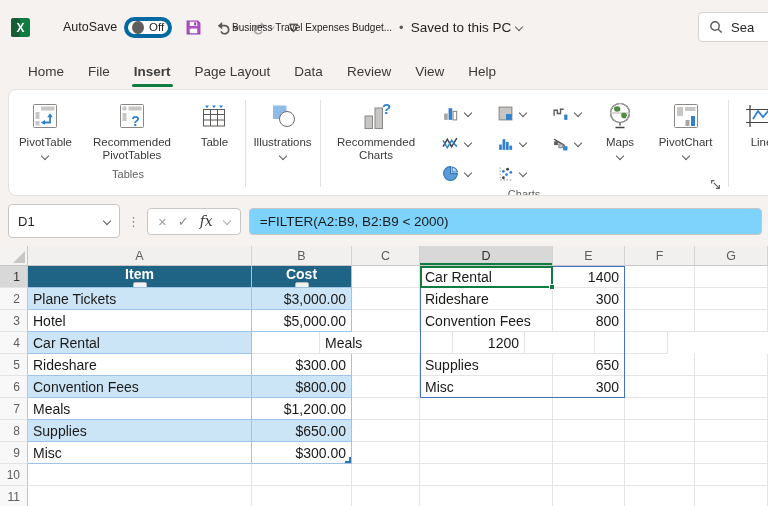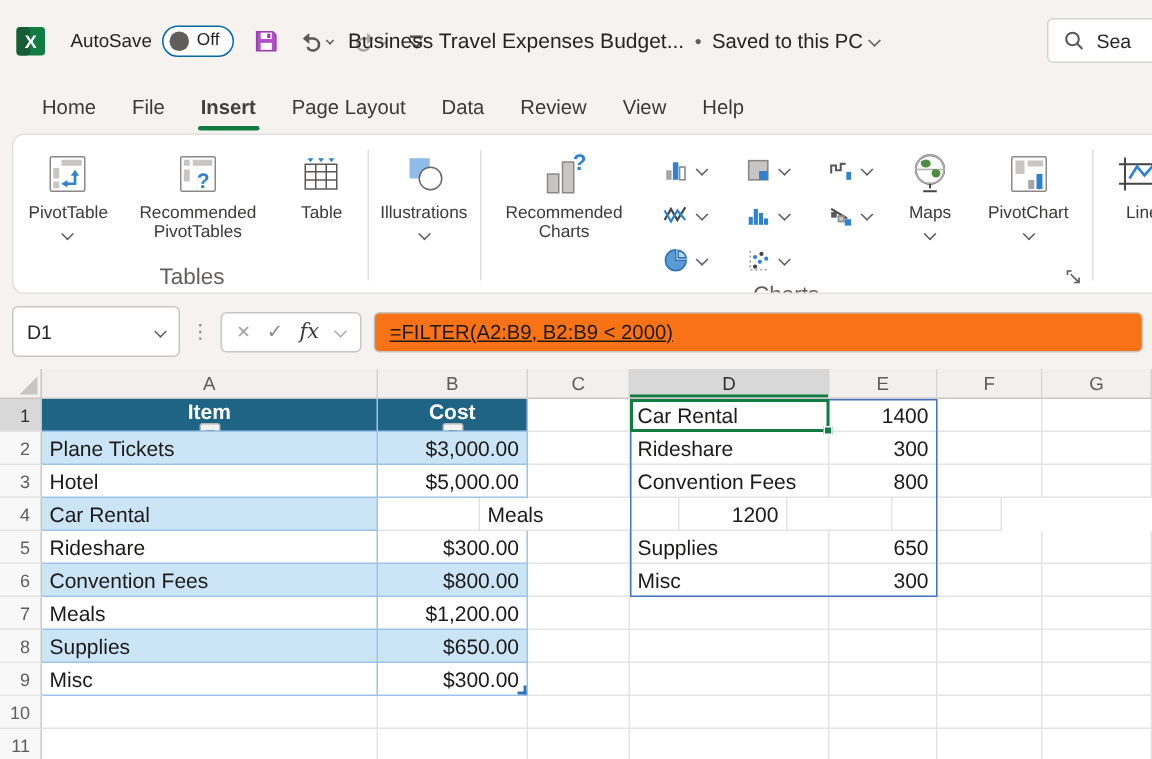--- a/index.html
+++ b/index.html
@@ -4,48 +4,48 @@
 <style>
   * { box-sizing: border-box; margin: 0; padding: 0; }
   html,body { width:768px; height:506px; overflow:hidden;
     font-family:"Liberation Sans","DejaVu Sans",sans-serif;
     background:#F5F2F0; color:#3B3A39; }
   .stage { position:relative; width:768px; height:506px; overflow:hidden; }
 
   
   .titlebar { position:absolute; top:0; left:0; right:0; height:54px; display:flex; align-items:center; }
   .xlogo { margin-left:10px; width:21px; height:21px; }
-  .qat { display:flex; align-items:center; gap:13px; margin-left:16px; }
+  .qat { display:flex; align-items:center; gap:13px; margin-left:32px; }
   .autosave { display:flex; align-items:center; gap:7px; }
   .as-label { font-size:12.5px; color:#252423; }
-  .as-toggle { width:48px; height:21px; border:1px solid #0369a1; border-radius:11px; background:#fff;
+  .as-toggle { width:48px; height:21px; border:4px solid #0369a1; border-radius:11px; background:#fff;
     display:flex; align-items:center; padding:0 4px; gap:5px; }
   .as-knob { width:13px; height:13px; border-radius:50%; background:#605E5C; }
   .as-state { font-size:11.5px; color:#252423; }
   .qbtn { display:flex; align-items:center; gap:2px; }
   .titlegrp { position:absolute; left:232px; top:0; height:54px; display:flex; align-items:center; gap:7px; white-space:nowrap; }
-  .doctitle { font-size:14px; color:#252423; }
+  .doctitle { font-size:10px; color:#252423; }
   .dot { color:#605E5C; font-size:13px; }
   .savedto { font-size:13.5px; color:#252423; display:flex; align-items:center; gap:5px; }
   .searchbox { position:absolute; right:-40px; top:12px; width:110px; height:30px; background:#fff;
     border:1px solid #D6D3D1; border-radius:4px; display:flex; align-items:center; gap:8px; padding-left:10px; }
   .searchbox span { font-size:13px; color:#252423; }
 
   
   .tabrow { position:absolute; top:54px; left:0; right:0; height:34px; display:flex; align-items:center; padding-left:16px; }
   .tab { padding:0 12px; font-size:13.5px; color:#3B3A39; height:34px; display:flex; align-items:center; position:relative; }
   .tab.active { font-weight:700; color:#404040; }
   .tab.active::after { content:""; position:absolute; left:10px; right:10px; bottom:1px; height:3px; background:#107C41; border-radius:2px; }
 
   
   .ribboncard { position:absolute; top:89px; left:8px; width:790px; height:107px; background:#fff;
     border:1px solid #E3E1DF; border-radius:8px; display:flex; align-items:stretch; padding:2px 2px 0 2px; overflow:hidden; }
   .rgroup { display:flex; flex-direction:column; position:relative; padding:0 4px; }
   .rgrow { display:flex; flex:1; align-items:flex-start; justify-content:center; }
-  .rglabel { font-size:15px; color:#605E5C; text-align:center; padding-bottom:2px; }
+  .rglabel { font-size:11px; color:#605E5C; text-align:center; padding-bottom:15px; }
   .rsep { width:1px; background:#E1DFDD; margin:8px 0; }
   .bigbtn { display:flex; flex-direction:column; align-items:center; padding-top:4px; }
   .bigicon { height:40px; display:flex; align-items:center; justify-content:center; }
   .biglabel { font-size:11.5px; line-height:13px; color:#3B3A39; text-align:center; }
   .chev { width:6px; height:6px; border-right:1.4px solid #5B5957; border-bottom:1.4px solid #5B5957;
     transform:rotate(45deg); display:inline-block; }
   .chev.lite { border-color:#A8A6A4; }
   .bigchev { margin-top:4px; }
   .minigrid { display:grid; grid-template-columns:repeat(3,55px); grid-auto-rows:30px; margin-top:6px; }
   .mini { display:flex; align-items:center; justify-content:center; gap:5px; }
@@ -54,22 +54,22 @@
   
   .fbar { position:absolute; top:196px; left:0; right:0; height:50px; display:flex; align-items:center; padding-left:8px; }
   .nbox { width:112px; height:27px; background:#fff; border:1px solid #C8C6C4; border-radius:4px;
     display:flex; align-items:center; justify-content:space-between; padding:16px 9px; font-size:13px; color:#252423; }
   .fdots { margin:0 7px; color:#8A8886; font-size:13px; }
   .fxbox { height:27px; background:#fff; border:1px solid #C8C6C4; border-radius:4px;
     display:flex; align-items:center; gap:11px; padding:0 10px; }
   .fxcancel { color:#A19F9D; font-size:15px; }
   .fxcheck { color:#8A8886; font-size:13px; }
   .fx { font-family:"DejaVu Serif",serif; font-style:italic; font-size:14px; color:#3B3A39; }
-  .finput { flex:1; height:27px; background:#f97316; border:1px solid #C8C6C4; border-radius:4px; margin:0 6px 0 8px;
-    display:flex; align-items:center; padding:0 10px; font-size:13.5px; color:#1B1A19;text-decoration:underline; }
+  .finput { flex:1; height:27px; background:#7dd3fc; border:1px solid #C8C6C4; border-radius:4px; margin:0 6px 0 8px;
+    display:flex; align-items:center; padding:0 10px; font-size:13.5px; color:#1B1A19; }
 
   
   #sheet { position:absolute; top:246px; left:0; right:0; bottom:0; background:#fff; overflow:hidden; }
   #grid { position:relative; }
   .srow { display:flex; height:22px; }
   .chrow { height:20px; }
   .corner { width:28px; background:#F4F3F2; border-right:1px solid #C9C7C5; border-bottom:1px solid #C9C7C5; position:relative; }
   .corner-tri { position:absolute; right:2px; bottom:2px; width:0; height:0;
     border-bottom:12px solid #C8C6C4; border-left:12px solid transparent; }
   .chcell { background:#F1F0EF; border-right:1px solid #D5D3D1; border-bottom:1px solid #C9C7C5;

